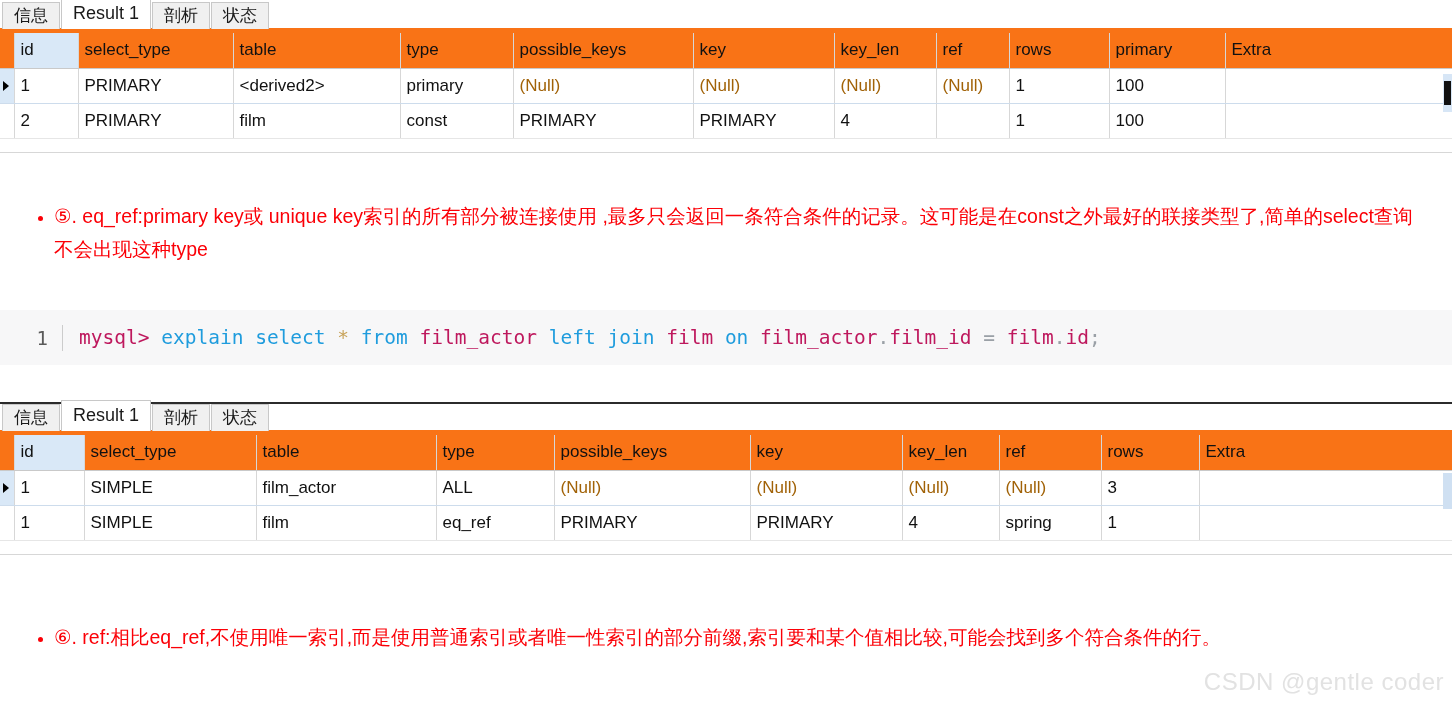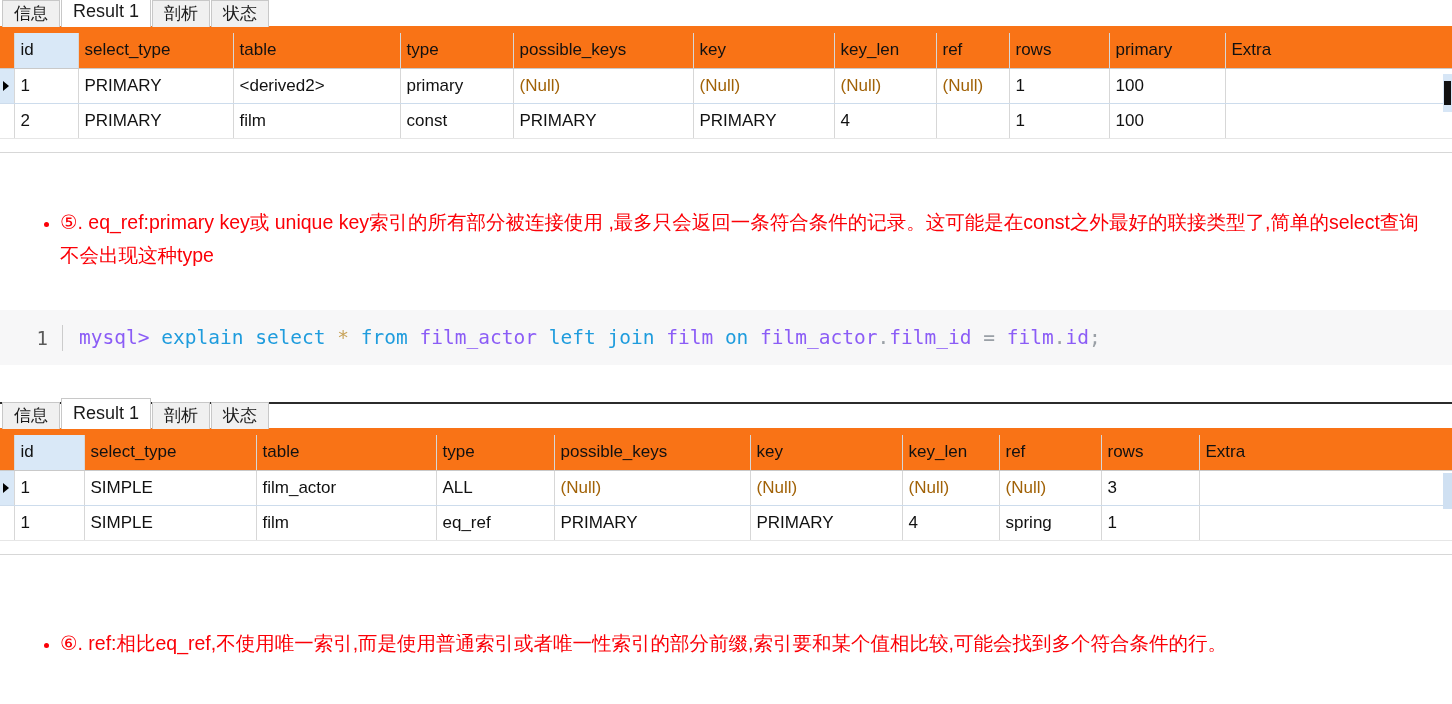--- a/index.html
+++ b/index.html
@@ -12,21 +12,21 @@
   }
   .page { position: relative; width: 1452px; height: 704px; background:#fff; }
 
   
   .result-panel { position: absolute; left: 0; width: 1452px; }
   .tabbar {
     height: 33px;
     display: flex;
     align-items: flex-end;
     background: #ffffff;
-    border-bottom: 7px solid #f97316;
+    border-bottom: 5px solid #f97316;
     padding-left: 2px;
   }
   .tab {
     height: 27px;
     line-height: 25px;
     padding: 0 11px;
     font-size: 17px;
     color: #1a1a1a;
     background: #f0f0f0;
     border: 1px solid #c8c8c8;
@@ -93,21 +93,21 @@
   .scroll-mark i { display:block; width:7px; margin:7px 1px; height:24px; background:#111; }
   .grid-bottom-pad { height: 14px; border-bottom: 1px solid #d7d7d7; background:#fff; }
 
   
   .note {
     position: absolute;
     color: #fb0007;
     font-size: 19.5px;
     line-height: 33px;
   }
-  .note ul { margin: 10px; padding-left: 26px; list-style: disc; }
+  .note ul { margin: 4px; padding-left: 26px; list-style: disc; }
   .note li::marker { color: #fb0007; font-size: 15px; }
 
   
   .codeblock {
     position: absolute;
     left: 0; width: 1452px;
     background: #f7f7f8;
     display: flex;
     align-items: center;
   }
@@ -120,21 +120,21 @@
   .codebar { width: 1px; height: 26px; background: #ccc; }
   .code {
     padding-left: 16px;
     font-family: "DejaVu Sans Mono", "Liberation Mono", monospace;
     font-size: 19.5px;
     white-space: pre;
     color: #24292e;
     letter-spacing: 0px;
   }
   .kw { color: #1f9cdd; }
-  .op { color: #8b5cf6; }
+  .op { color: #be185d; }
   .star { color: #c8a35a; }
   .punct { color: #9aa0a6; }
 
   .watermark {
     position: absolute;
     right: 8px; bottom: 8px;
     color: #e2e2e2;
     font-size: 24px;
     letter-spacing: 0.5px;
   }
@@ -307,13 +307,14 @@
       <div class="scroll-mark" style="right:0; top:38px; height:36px; background:#cfe0f2;"></div>
     </div>
   </div>
 
   <div class="note" style="top:617px; left:24px; width:1412px;">
     <ul>
       <li>⑥. ref:相比eq_ref,不使用唯一索引,而是使用普通索引或者唯一性索引的部分前缀,索引要和某个值相比较,可能会找到多个符合条件的行。</li>
     </ul>
   </div>
 
+  <div class="watermark">CSDN @gentle coder</div>
 </div>
 
 </body></html>

